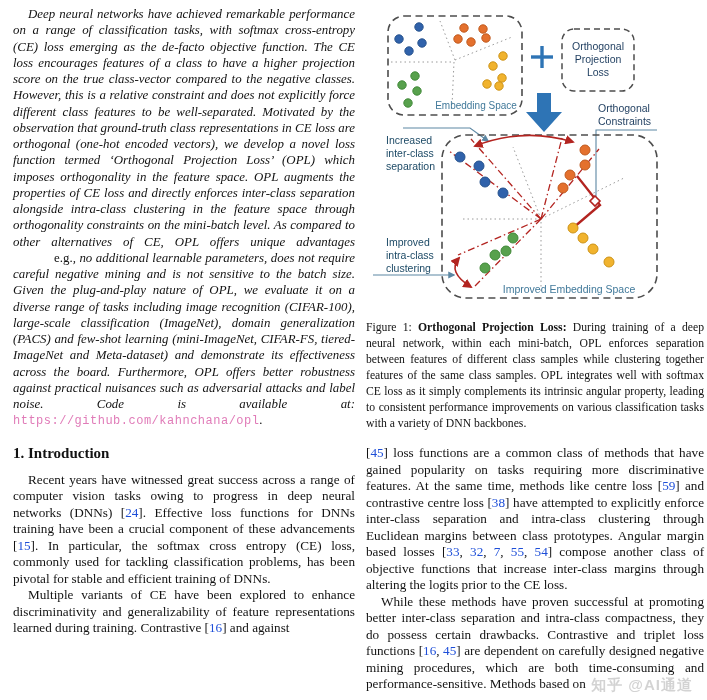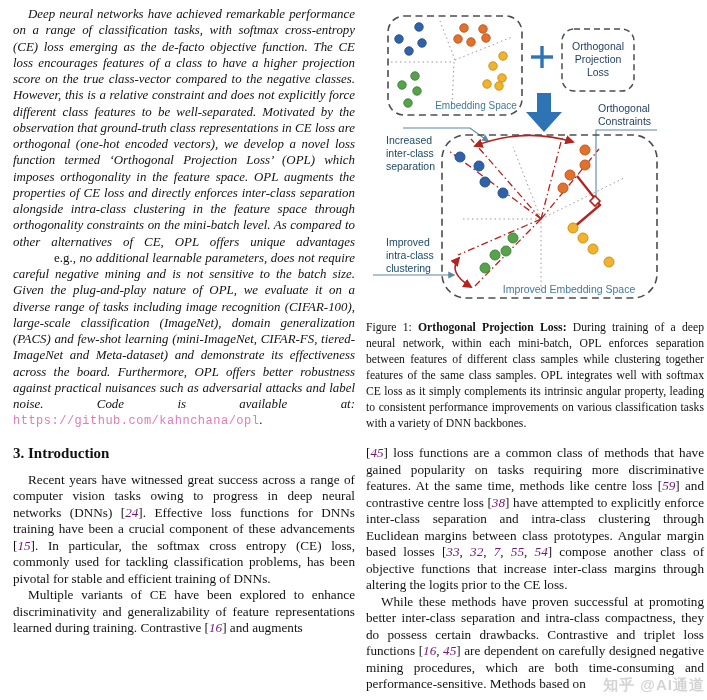--- a/index.html
+++ b/index.html
@@ -10,25 +10,25 @@
   .abstract-heading{font-size:16px;font-weight:bold;text-align:center;margin:6px 0 13px 0;}
   .abstract{font-style:italic;font-size:12.9px;line-height:16.25px;text-align:justify;
             text-indent:15px;margin:0;}
   .intro-heading{font-size:15px;font-weight:bold;margin:15px 0 10px 0;}
   .body-p{font-size:13.2px;line-height:16.5px;text-align:justify;margin:0;}
   .indent{text-indent:15px;}
   .figure-wrap{position:relative;width:338px;height:308px;}
   .figure-wrap svg{display:block;}
   .caption{font-size:11.7px;line-height:16px;text-align:justify;margin:12px 0 13px 0;}
   .seg-bold{font-weight:bold;}
-  .seg-cite{color:#701a75;font-style:italic;}
+  .seg-cite{color:#1d4ed8;}
   .seg-roman{font-style:normal;margin-left:41px;}
   .seg-link{font-family:"Liberation Mono",monospace;font-style:normal;color:#e07bb8;
             font-size:12px;letter-spacing:0.5px;}
-  .watermark{position:absolute;right:2px;bottom:5px;font-family:"Liberation Sans",sans-serif;
+  .watermark{position:absolute;right:14px;bottom:5px;font-family:"Liberation Sans",sans-serif;
              font-size:15px;font-weight:bold;color:rgba(150,150,150,0.42);letter-spacing:1px;}
   
   .dash-panel{fill:none;stroke:#4d4d4d;stroke-width:1.6;stroke-dasharray:7 4.5;}
   .dash-box{fill:#ffffff;stroke:#4d4d4d;stroke-width:1.5;stroke-dasharray:6 4;}
   .dotted{stroke:#9a9a9a;stroke-width:1;stroke-dasharray:1.5 3;fill:none;}
   .redline{stroke:#b32420;stroke-width:1.3;fill:none;stroke-dasharray:7 3 1.5 3;}
   .redarc{stroke:#b32420;stroke-width:1.6;fill:none;}
   .redsolid{stroke:#b32420;stroke-width:2.3;fill:none;}
   .reddiamond{fill:#ffffff;stroke:#b32420;stroke-width:1.6;}
   .connector{stroke:#5c87a3;stroke-width:1.1;fill:none;}
@@ -43,23 +43,23 @@
   .dot-yellow{fill:#f1b32e;stroke:#cd9317;stroke-width:1;}
   .dot-green{fill:#58a14d;stroke:#418a39;stroke-width:1;}
 </style>
 </head>
 <body>
 
 <div class="page">
 
   <div class="col-left">
     <p class="abstract"><span>Deep neural networks have achieved remarkable performance on a range of classification tasks, with softmax cross-entropy (CE) loss emerging as the de-facto objective function. The CE loss encourages features of a class to have a higher projection score on the true class-vector compared to the negative classes. However, this is a relative constraint and does not explicitly force different class features to be well-separated. Motivated by the observation that ground-truth class representations in CE loss are orthogonal (one-hot encoded vectors), we develop a novel loss function termed ‘Orthogonal Projection Loss’ (OPL) which imposes orthogonality in the feature space. OPL augments the properties of CE loss and directly enforces inter-class separation alongside intra-class clustering in the feature space through orthogonality constraints on the mini-batch level. As compared to other alternatives of CE, OPL offers unique advantages </span><span class="seg-roman">e.g.</span><span>, no additional learnable parameters, does not require careful negative mining and is not sensitive to the batch size. Given the plug-and-play nature of OPL, we evaluate it on a diverse range of tasks including image recognition (CIFAR-100), large-scale classification (ImageNet), domain generalization (PACS) and few-shot learning (mini-ImageNet, CIFAR-FS, tiered-ImageNet and Meta-dataset) and demonstrate its effectiveness across the board. Furthermore, OPL offers better robustness against practical nuisances such as adversarial attacks and label noise. Code is available at: </span><span class="seg-link">https://github.com/kahnchana/opl</span><span>.</span></p>
-    <div class="intro-heading">3. Introduction</div>
+    <div class="intro-heading">1. Introduction</div>
     <p class="body-p indent"><span>Recent years have witnessed great success across a range of computer vision tasks owing to progress in deep neural networks (DNNs) [</span><span class="seg-cite">24</span><span>]. Effective loss functions for DNNs training have been a crucial component of these advancements [</span><span class="seg-cite">15</span><span>]. In particular, the softmax cross entropy (CE) loss, commonly used for tackling classification problems, has been pivotal for stable and efficient training of DNNs.</span></p>
-    <p class="body-p indent"><span>Multiple variants of CE have been explored to enhance discriminativity and generalizability of feature representations learned during training. Contrastive [</span><span class="seg-cite">16</span><span>] and augments</span></p>
+    <p class="body-p indent"><span>Multiple variants of CE have been explored to enhance discriminativity and generalizability of feature representations learned during training. Contrastive [</span><span class="seg-cite">16</span><span>] and against</span></p>
   </div>
 
   <div class="col-right">
 
     <div class="figure-wrap">
       <svg width="338" height="308" viewBox="0 0 338 308">
         <defs>
           <marker id="ar" viewBox="0 0 10 10" refX="8" refY="5" markerWidth="6" markerHeight="6" orient="auto-start-reverse">
             <path d="M0,0 L10,5 L0,10 z" fill="#b32420"></path>
           </marker>

